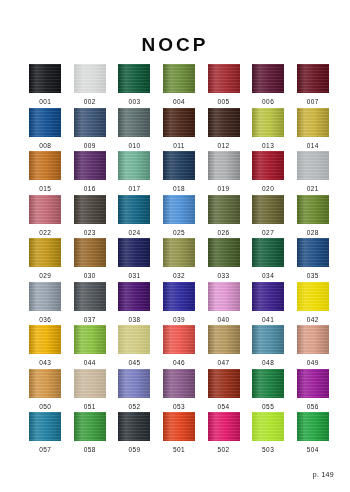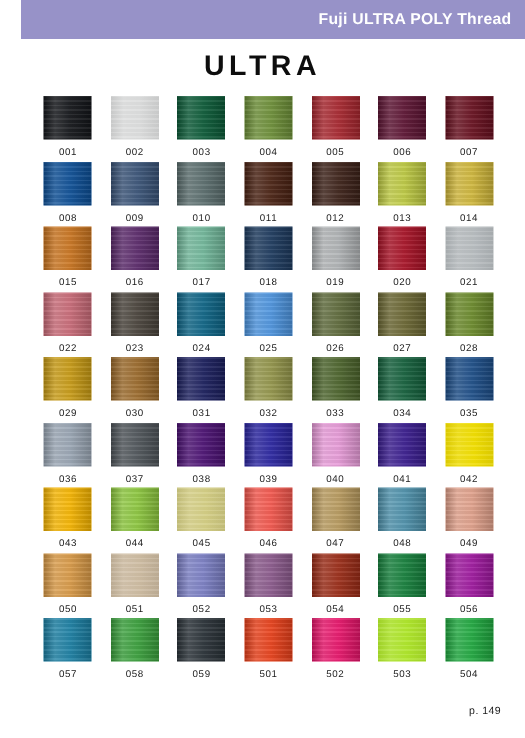--- a/index.html
+++ b/index.html
@@ -122,25 +122,22 @@
     font-size: 7px;
     color: #1a1a1a;
     letter-spacing: 0.3px;
   }
 </style>
 </head>
 <body>
 
 <div class="page">
 
-  <div class="header-band">
-    <span class="header-title">Fuji ULTRA POLY Thread</span>
-  </div>
-
-  <div class="chart-title">ULTRA</div>
+
+  <div class="chart-title">NOCP</div>
 
   <div class="grid">
       <div class="cell">
         <div class="swatch" style="background-color: rgb(20, 22, 26);"></div>
         <div class="swatch-label">001</div>
       </div>
       <div class="cell">
         <div class="swatch pale" style="background-color: rgb(220, 221, 221);"></div>
         <div class="swatch-label">002</div>
       </div>

